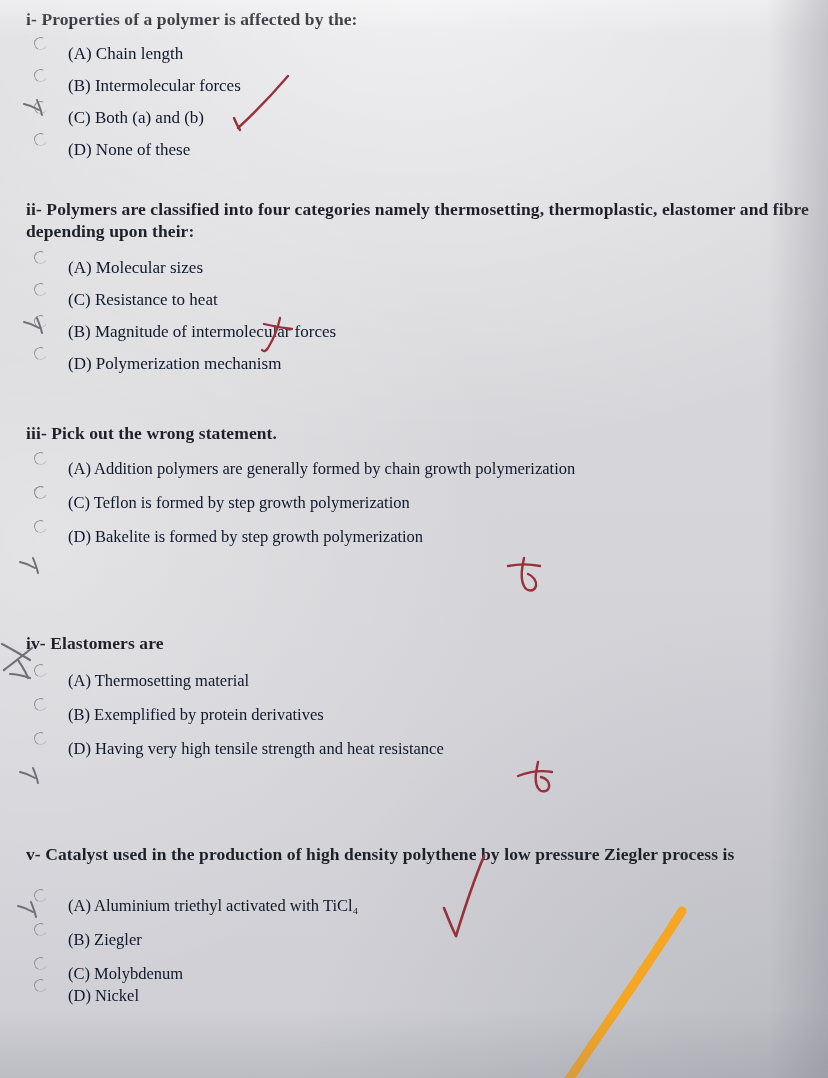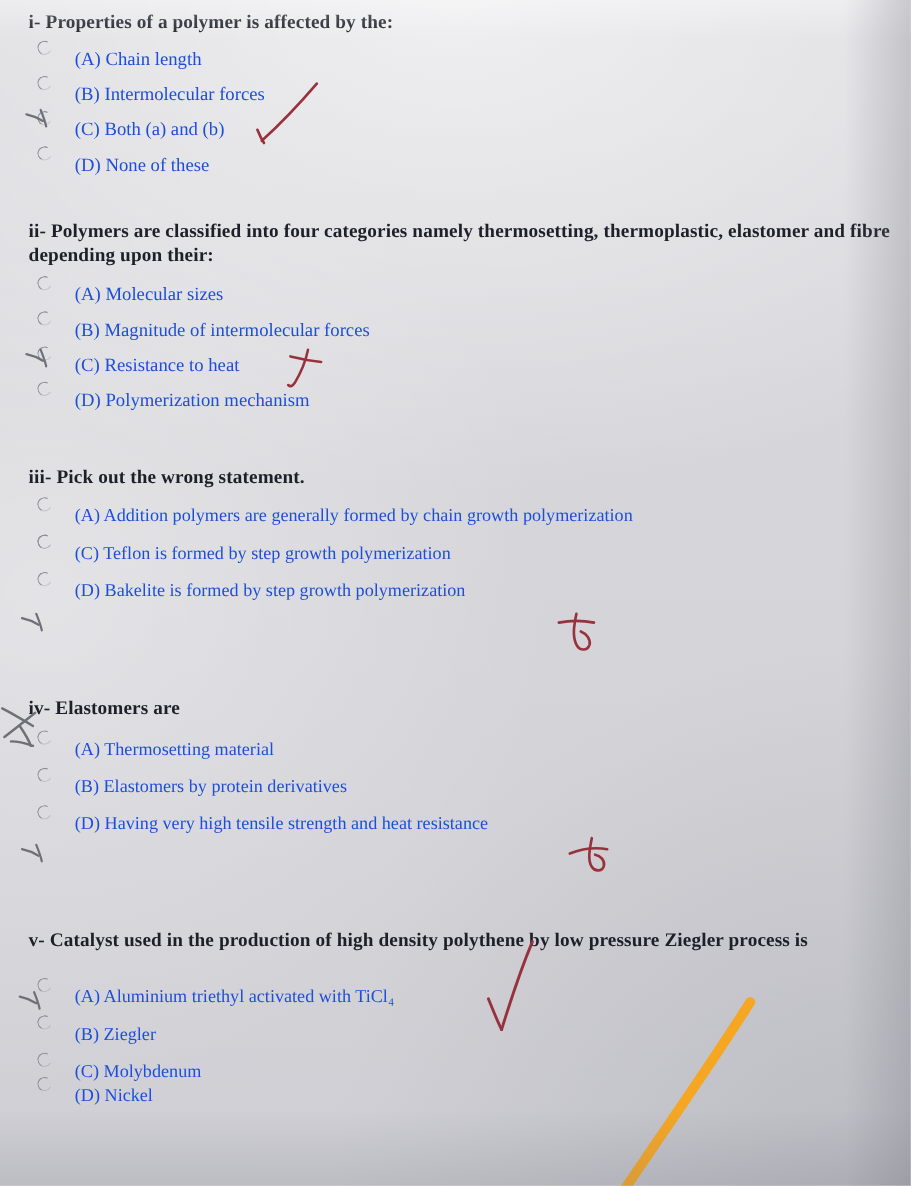--- a/index.html
+++ b/index.html
@@ -45,21 +45,21 @@
   }
   .options {
     margin: 0;
     padding: 0;
     list-style: none;
   }
   .opt {
     position: relative;
     font-size: 17px;
     line-height: 21px;
-    color: #1d4ed8;
+    color: #0f172a;
     padding-left: 42px;
     margin-top: 11px;
     white-space: nowrap;
   }
   .opt .bubble {
     position: absolute;
     left: 8px;
     top: -6px;
     width: 11px;
     height: 11px;
@@ -149,25 +149,25 @@
       <span>ii-</span>
       <span>Polymers are classified into four categories namely thermosetting, thermoplastic, elastomer and fibre depending upon their:</span>
     </p>
     <ul class="options">
       <li class="opt" style="margin-top:15px;">
         <span class="bubble"></span>
         <span>(A) Molecular sizes</span>
       </li>
       <li class="opt">
         <span class="bubble"></span>
+        <span>(C) Resistance to heat</span>
+      </li>
+      <li class="opt">
+        <span class="bubble"></span>
         <span>(B) Magnitude of intermolecular forces</span>
-      </li>
-      <li class="opt">
-        <span class="bubble"></span>
-        <span>(C) Resistance to heat</span>
       </li>
       <li class="opt">
         <span class="bubble"></span>
         <span>(D) Polymerization mechanism</span>
       </li>
     </ul>
   </div>
 
   <div class="question-block" style="top: 422px;">
     <p class="qtext">
@@ -198,21 +198,21 @@
       <span>iv-</span>
       <span>Elastomers are</span>
     </p>
     <ul class="options">
       <li class="opt sub" style="margin-top:16px;">
         <span class="bubble"></span>
         <span>(A) Thermosetting material</span>
       </li>
       <li class="opt sub" style="margin-top:13px;">
         <span class="bubble"></span>
-        <span>(B) Elastomers by protein derivatives</span>
+        <span>(B) Exemplified by protein derivatives</span>
       </li>
       <li class="opt sub" style="margin-top:13px;">
         <span class="bubble"></span>
         <span>(D) Having very high tensile strength and heat resistance</span>
       </li>
     </ul>
   </div>
 
   <div class="question-block" style="top: 843px;">
     <p class="qtext" style="max-width:800px;text-align:center;">

